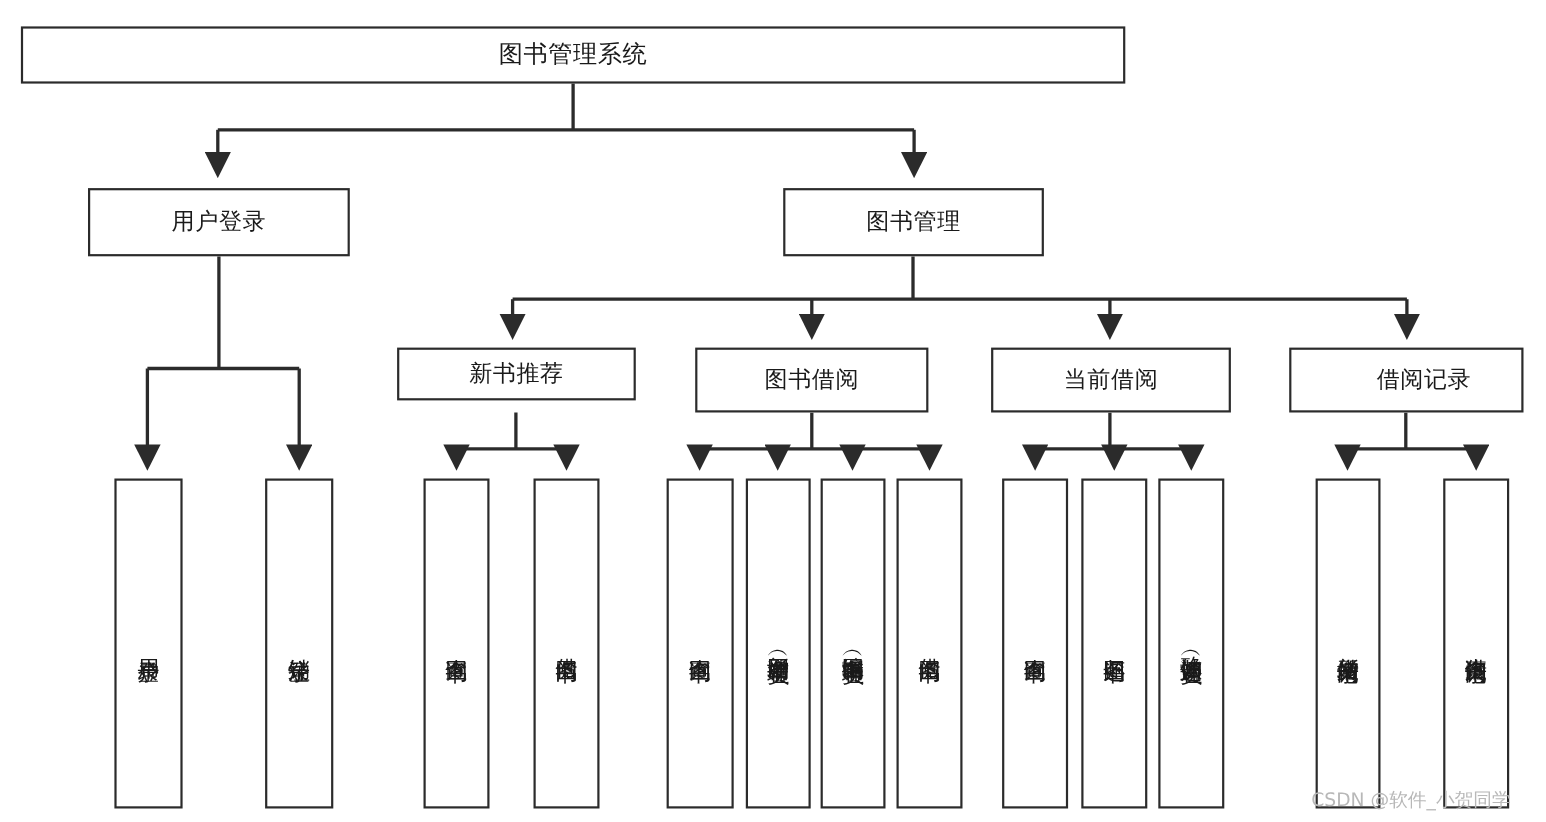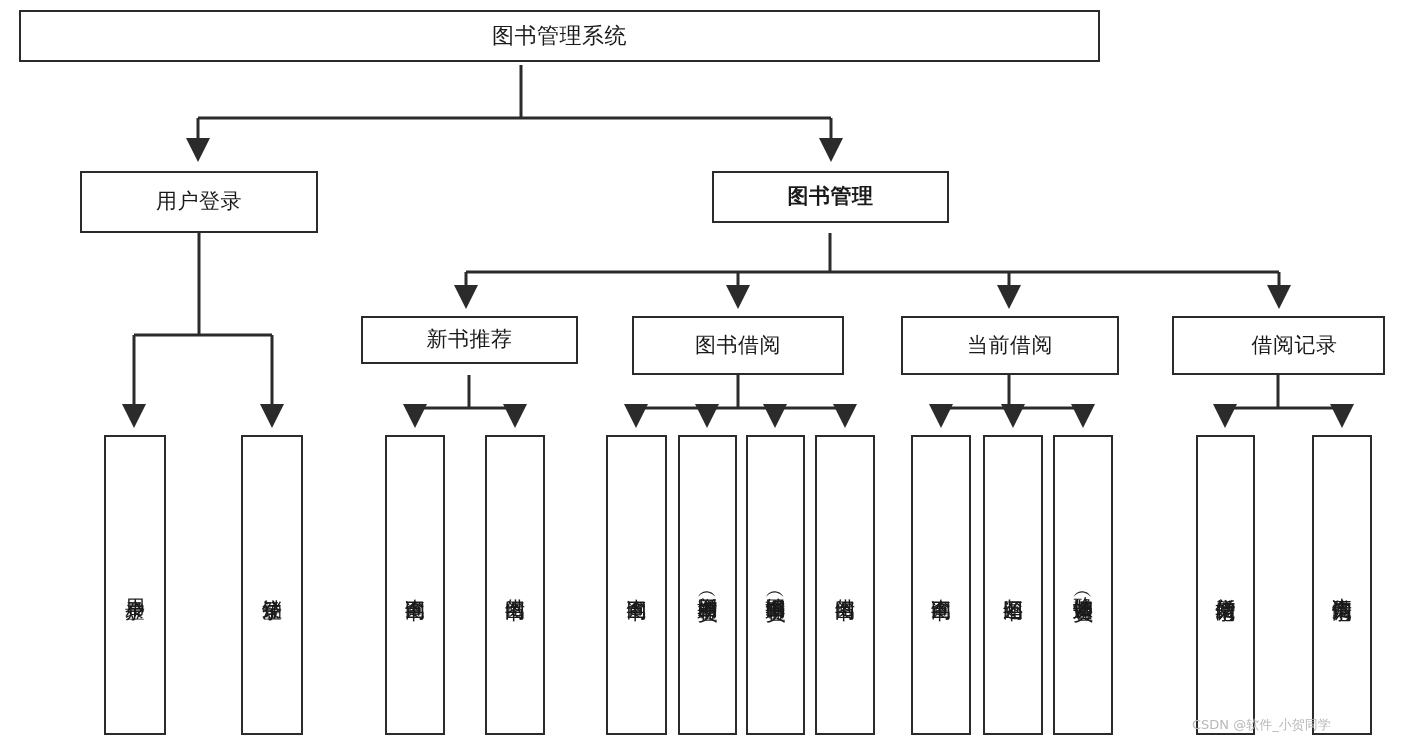--- a/index.html
+++ b/index.html
@@ -57,21 +57,21 @@
     writing-mode: vertical-rl;
     text-orientation: upright;
     font-size: 20px;
     line-height: 1.14;
     letter-spacing: 1px;
     max-height: 100%;
   }
   .watermark {
     position: absolute;
     color: #b8b8b8;
-    font-size: 13px;
+    font-size: 17px;
     white-space: nowrap;
     font-family: "DejaVu Sans", "Liberation Sans", sans-serif;
   }
 </style>
 </head>
 <body>
 
 <div id="canvas">
 
   <svg class="edges" viewBox="0 0 1405 747">
@@ -117,28 +117,28 @@
       <path d="M 1013 408 L 1013 424" marker-end="url(#arrow)"></path>
       <path d="M 1083 408 L 1083 424" marker-end="url(#arrow)"></path>
 
       <path d="M 1278 375 L 1278 408"></path>
       <path d="M 1225 408 L 1342 408"></path>
       <path d="M 1225 408 L 1225 424" marker-end="url(#arrow)"></path>
       <path d="M 1342 408 L 1342 424" marker-end="url(#arrow)"></path>
     </g>
   </svg>
 
-  <div class="node root horiz" style="left:19px; top:10px; width:1081px; height:52px;align-items:center;">
+  <div class="node root horiz" style="left:19px; top:24px; width:1004px; height:52px;align-items:center;">
     <span class="label">图书管理系统</span>
   </div>
 
   <div class="node horiz" style="left:80px; top:171px; width:238px; height:62px;">
     <span class="label">用户登录</span>
   </div>
-  <div class="node horiz" style="left:712px; top:171px; width:237px; height:52px;font-weight:bold;">
+  <div class="node horiz" style="left:712px; top:171px; width:237px; height:62px;">
     <span class="label">图书管理</span>
   </div>
 
   <div class="node horiz" style="left:361px; top:316px; width:217px; height:48px;">
     <span class="label">新书推荐</span>
   </div>
   <div class="node horiz" style="left:901px; top:316px; width:218px; height:59px;">
     <span class="label">当前借阅</span>
   </div>
   <div class="node horiz" style="left:632px; top:316px; width:212px; height:59px;">

